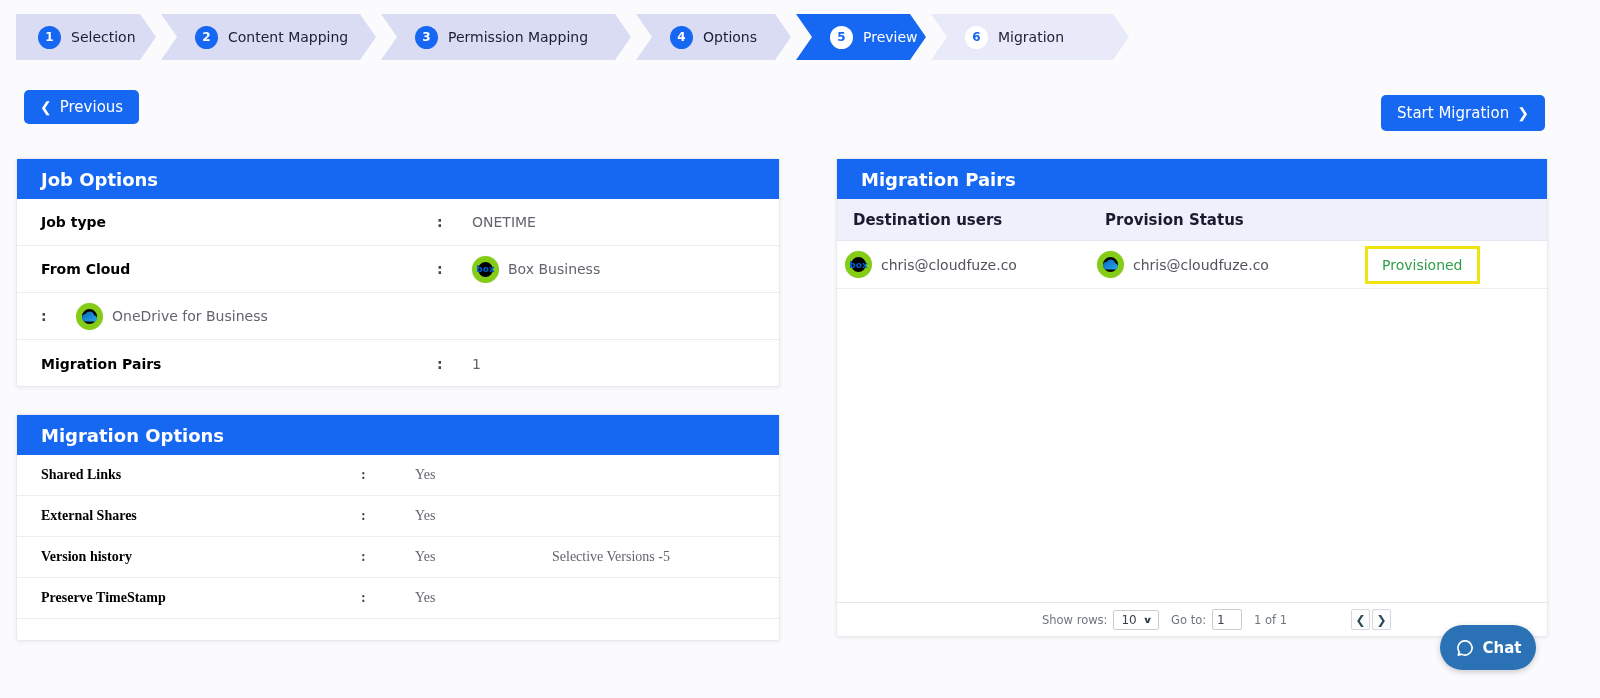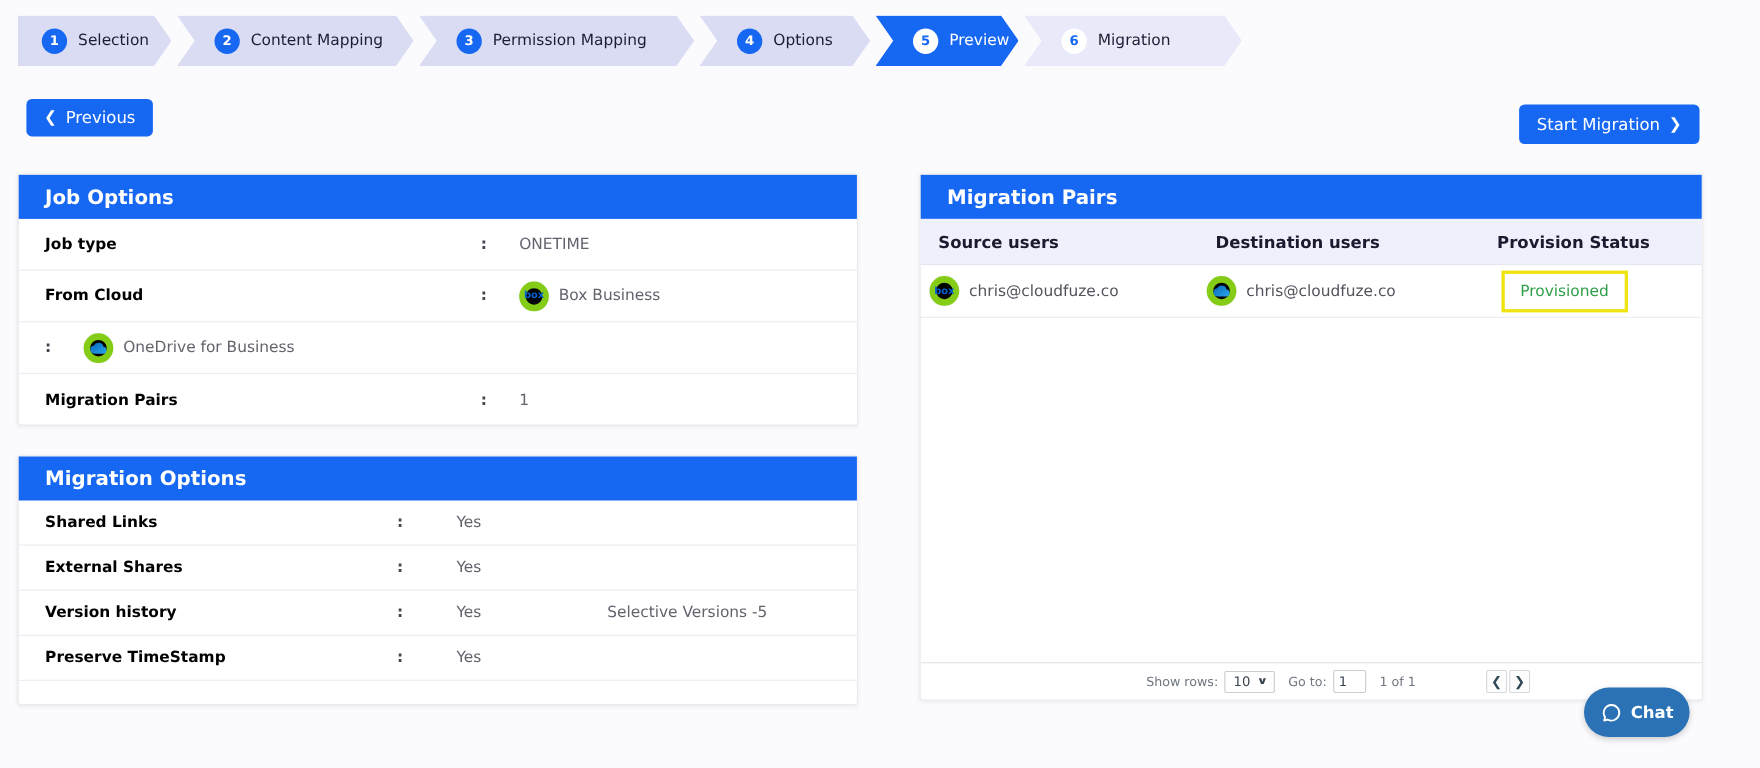--- a/index.html
+++ b/index.html
@@ -62,21 +62,21 @@
   }
   .p-job  { left:16px;  top:158px; width:764px; height:229px; }
   .p-mig  { left:16px;  top:414px; width:764px; height:227px; }
   .p-pairs{ left:836px; top:158px; width:712px; height:479px; display:flex; flex-direction:column; }
 
   .kv-row {
     display:flex; align-items:center; padding:0 24px;
     border-bottom:1px solid #ececf1; font-size:14px;
   }
   .p-job .kv-row { height:47px; }
-  .p-mig .kv-row { height:41px; }
+  .p-mig .kv-row { height:41px;font-family:Liberation Serif, serif; }
   .kv-label { font-weight:700; color:#000000; }
   .p-job .kv-label { flex:0 0 396px; }
   .p-mig .kv-label { flex:0 0 320px; }
   .kv-colon { color:#44444f; font-weight:700; }
   .p-job .kv-colon { flex:0 0 35px; }
   .p-mig .kv-colon { flex:0 0 54px; }
   .kv-colon::before { content:":"; }
   .kv-value { color:#63636e; display:flex; align-items:center; gap:9px; }
   .p-mig .kv-value { flex:0 0 137px; }
   .kv-extra { color:#63636e; }
@@ -246,21 +246,20 @@
     <span class="kv-label">Preserve TimeStamp</span>
     <span class="kv-colon"></span>
     <span class="kv-value">Yes</span>
     <span class="kv-extra"></span>
   </div>
 </div>
 
 <div class="panel p-pairs">
   <div class="panel-header">Migration Pairs</div>
   <div class="pairs-colhead">
-    <span>Source users</span>
     <span>Destination users</span>
     <span>Provision Status</span>
   </div>
   <div class="pairs-row">
     <span class="pair-cell">
       <span class="cloud-badge">
           <span class="box-word">box</span>
         </span>
       <span>chris@cloudfuze.co</span>
     </span>

